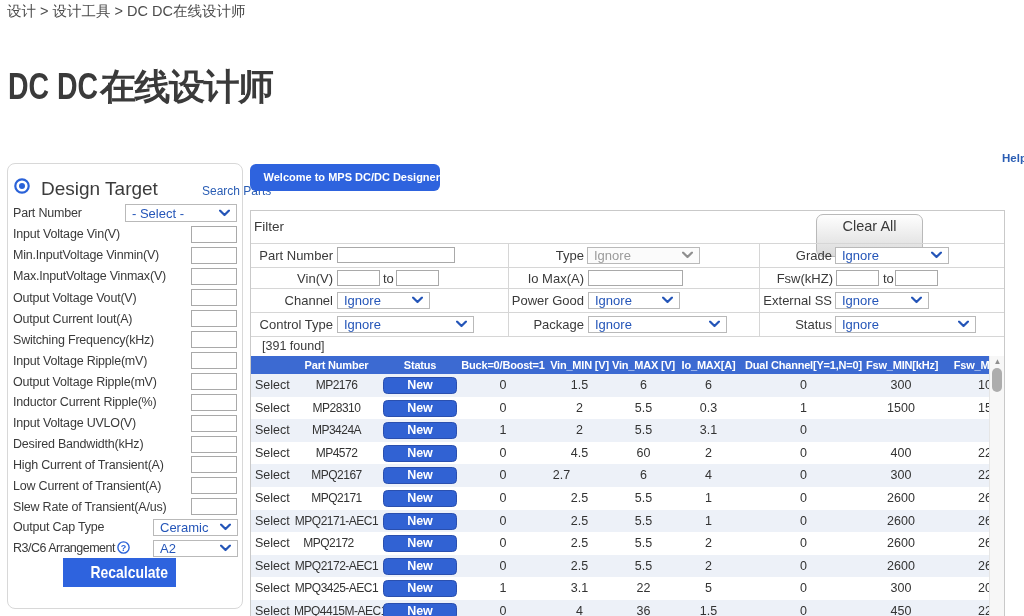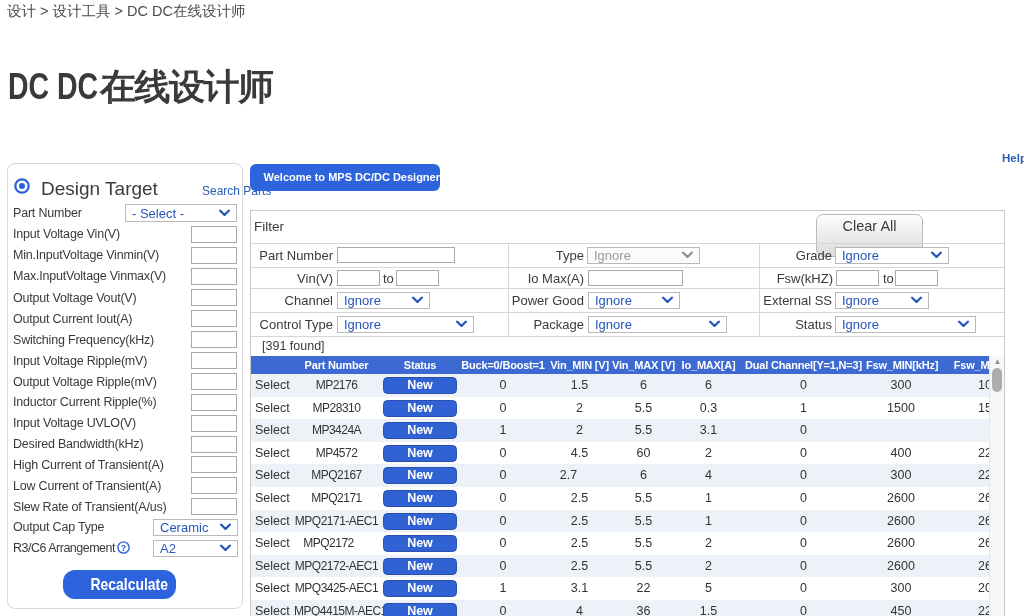--- a/index.html
+++ b/index.html
@@ -12,21 +12,21 @@
 #lp { position:absolute; left:7px; top:163px; width:236px; height:446px;
   border:1px solid #d8d8d8; border-radius:8px; background:#fff; }
 #dt-title { position:absolute; left:41px; top:178px; font-size:19px; color:#3c3c3c; }
 #sp-link { position:absolute; left:171px; top:184px; font-size:12px; color:#2a5db4; }
 .lbl { position:absolute; left:13px; font-size:12.5px; color:#3a3a3a; white-space:nowrap; letter-spacing:-0.2px; }
 .inp { position:absolute; border:1px solid #a9a9a9; background:#fff; }
 .sel { position:absolute; border:1px solid #b9b9b9; background:#fff; font-size:13px; color:#2455b8; }
 .sel span { position:absolute; left:6px; top:50%; transform:translateY(-50%); white-space:nowrap; }
 .sel svg { position:absolute; right:6px; top:50%; transform:translateY(-50%); }
 .btn-blue { background:#2e63de; color:#fff; font-weight:bold; text-align:right; }
-#recalc { position:absolute; left:63px; top:570px; width:113px; height:29px; border-radius:12px;
+#recalc { position:absolute; left:63px; top:558px; width:113px; height:29px; border-radius:0;
   font-size:17px; line-height:29px; }
 #welcome { position:absolute; left:250px; top:164px; width:190px; height:27px; border-radius:6px;
   font-size:11px; line-height:27px; letter-spacing:0; }
 #fbox { position:absolute; left:250px; top:210px; width:755px; height:440px; border:1px solid #c9c9c9; background:#fff; }
 #flt-lbl { position:absolute; left:254px; top:219px; font-size:13.5px; color:#3a3a3a; }
 #clear { position:absolute; left:816px; top:214px; width:107px; height:43px; border:1px solid #b9b9b9; border-radius:7px;
   background:linear-gradient(#fefefe,#dadada); font-size:14.5px; color:#3a3a3a; text-align:center; line-height:23px; }
 .hline { position:absolute; left:251px; width:753px; height:1px; background:#d6d6d6; }
 .vline { position:absolute; width:1px; background:#d6d6d6; }
 .flbl { position:absolute; font-size:13px; color:#3a3a3a; white-space:nowrap; }
@@ -188,21 +188,21 @@
   </div>
 <div id="found">[391 found]</div>
 <div id="tbl">
 <div id="thead">
 <div class="th" style="left:43px;width:85px">Part Number</div>
 <div class="th" style="left:124px;width:90px">Status</div>
 <div class="th" style="left:210px;width:84px">Buck=0/Boost=1</div>
 <div class="th" style="left:297px;width:63px">Vin_MIN [V]</div>
 <div class="th" style="left:360px;width:65px">Vin_MAX [V]</div>
 <div class="th" style="left:425px;width:65px">Io_MAX[A]</div>
-<div class="th" style="left:490px;width:125px">Dual Channel[Y=1,N=3]</div>
+<div class="th" style="left:490px;width:125px">Dual Channel[Y=1,N=0]</div>
 <div class="th" style="left:615px;width:70px">Fsw_MIN[kHz]</div>
 <div class="th" style="left:696px;width:90px">Fsw_MAX[kHz]</div>
 </div>
 <div class="row odd" style="top:18.0px">
 <div class="cell" style="left:4px;width:40px;text-align:left">Select</div>
 <div class="cell" style="left:43px;width:85px;font-size:12px;letter-spacing:-0.5px">MP2176</div>
 <div class="newb" style="left:132px;width:74px">New</div>
 <div class="cell" style="left:210px;width:84px">0</div>
 <div class="cell" style="left:297px;width:63px">1.5</div>
 <div class="cell" style="left:360px;width:65px">6</div>
@@ -245,21 +245,21 @@
 <div class="cell" style="left:425px;width:65px">2</div>
 <div class="cell" style="left:490px;width:125px">0</div>
 <div class="cell" style="left:615px;width:70px">400</div>
 <div class="cell" style="left:696px;width:90px">2200</div>
 </div>
 <div class="row odd" style="top:108.4px">
 <div class="cell" style="left:4px;width:40px;text-align:left">Select</div>
 <div class="cell" style="left:43px;width:85px;font-size:12px;letter-spacing:-0.5px">MPQ2167</div>
 <div class="newb" style="left:132px;width:74px">New</div>
 <div class="cell" style="left:210px;width:84px">0</div>
-<div class="cell" style="left:286px;width:63px">2.7</div>
+<div class="cell" style="left:279px;width:63px">2.7</div>
 <div class="cell" style="left:360px;width:65px">6</div>
 <div class="cell" style="left:425px;width:65px">4</div>
 <div class="cell" style="left:490px;width:125px">0</div>
 <div class="cell" style="left:615px;width:70px">300</div>
 <div class="cell" style="left:696px;width:90px">2200</div>
 </div>
 <div class="row" style="top:131.0px">
 <div class="cell" style="left:4px;width:40px;text-align:left">Select</div>
 <div class="cell" style="left:43px;width:85px;font-size:12px;letter-spacing:-0.5px">MPQ2171</div>
 <div class="newb" style="left:132px;width:74px">New</div>

